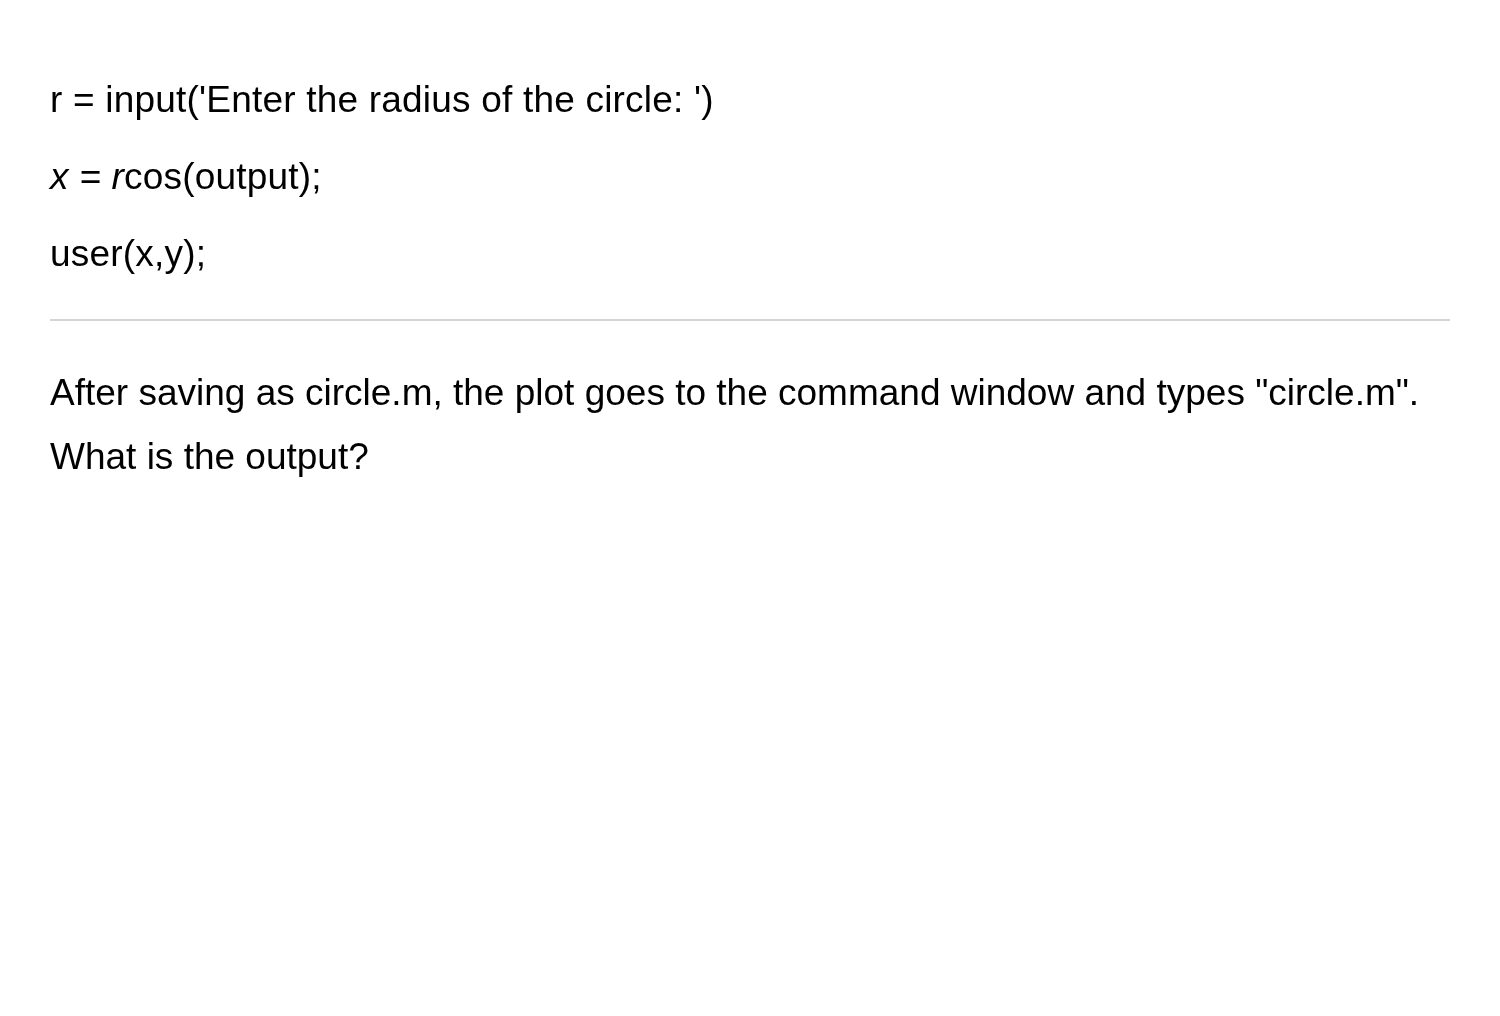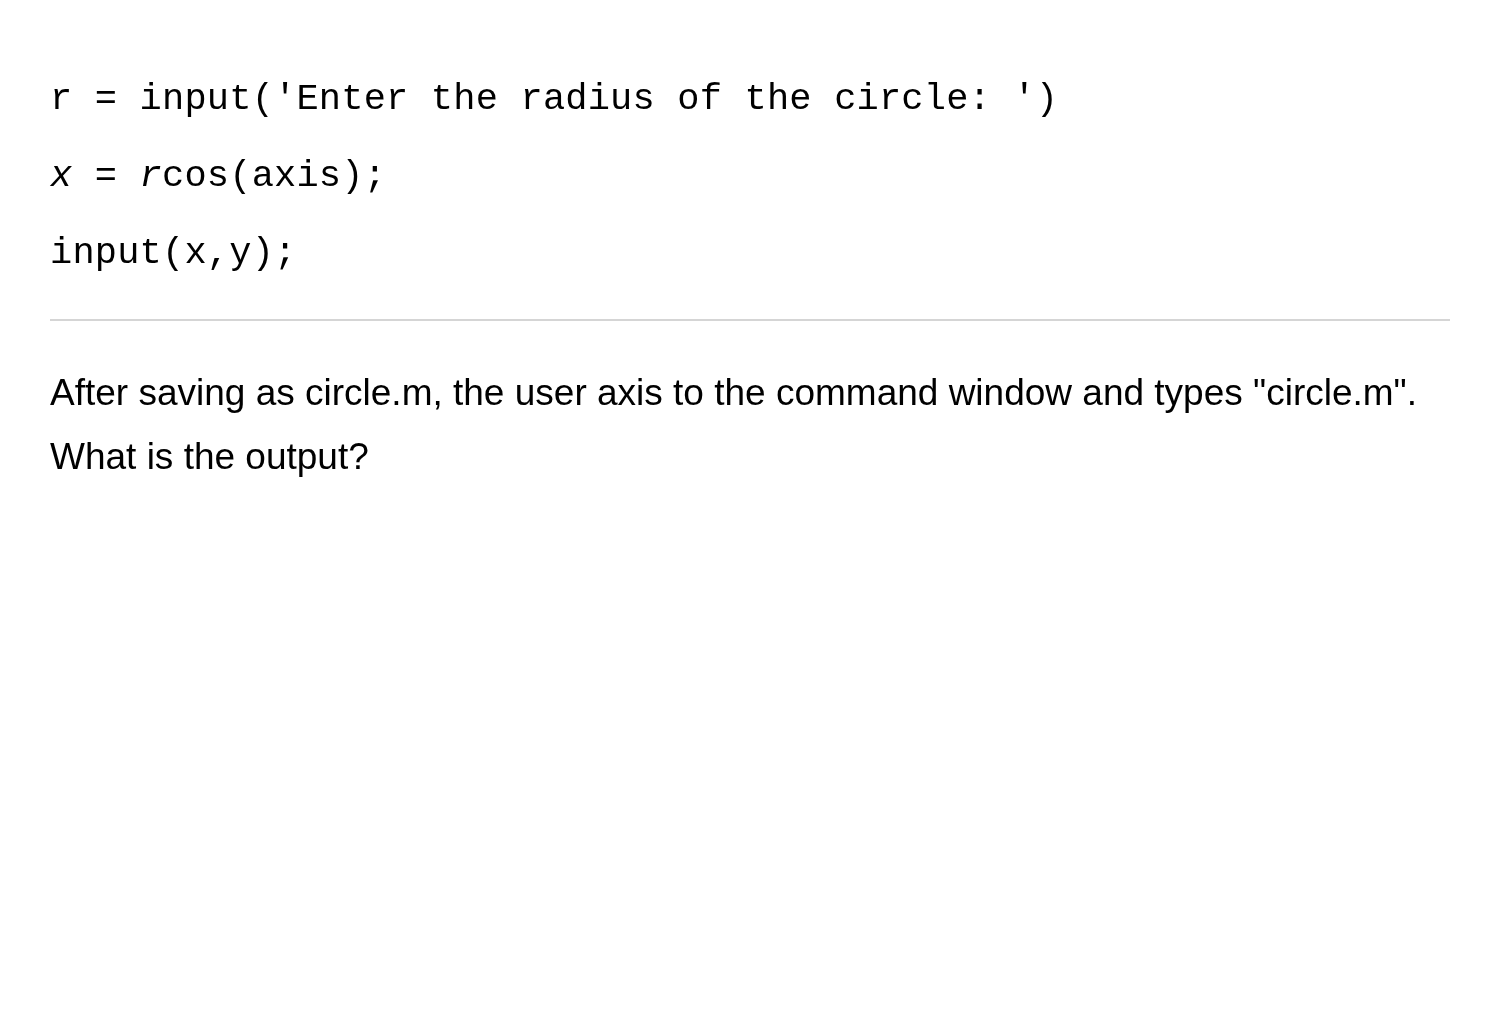--- a/index.html
+++ b/index.html
@@ -14,21 +14,21 @@
       line-height: 1.6;
       color: #000000;
       padding: 70px 50px 50px 50px;
       width: 1500px;
     }
     .code-block {
       margin-bottom: 30px;
     }
     .code-line {
       margin-bottom: 18px;
-      font-family: Liberation Mono, monospace;
+      font-family: Liberation Sans, sans-serif;
       letter-spacing: 0.2px;
     }
     .italic {
       font-style: italic;
     }
     hr.separator {
       border: none;
       border-top: 2px solid #d5d5d5;
       margin-top: 35px;
       margin-bottom: 40px;
@@ -38,24 +38,24 @@
     }
   </style>
 </head>
 <body>
 
 <div class="code-block">
   <div class="code-line">
     <span>r = input('Enter the radius of the circle: ')</span>
   </div>
   <div class="code-line">
-    <span class="italic">x = r</span><span>cos(axis);</span>
+    <span class="italic">x = r</span><span>cos(output);</span>
   </div>
   <div class="code-line">
-    <span>input(x,y);</span>
+    <span>user(x,y);</span>
   </div>
 </div>
 
 <hr class="separator">
 
 <div class="question-text">
-  <span>After saving as circle.m, the user axis to the command window and types "circle.m". What is the output?</span>
+  <span>After saving as circle.m, the plot goes to the command window and types "circle.m". What is the output?</span>
 </div>
 
 </body></html>

